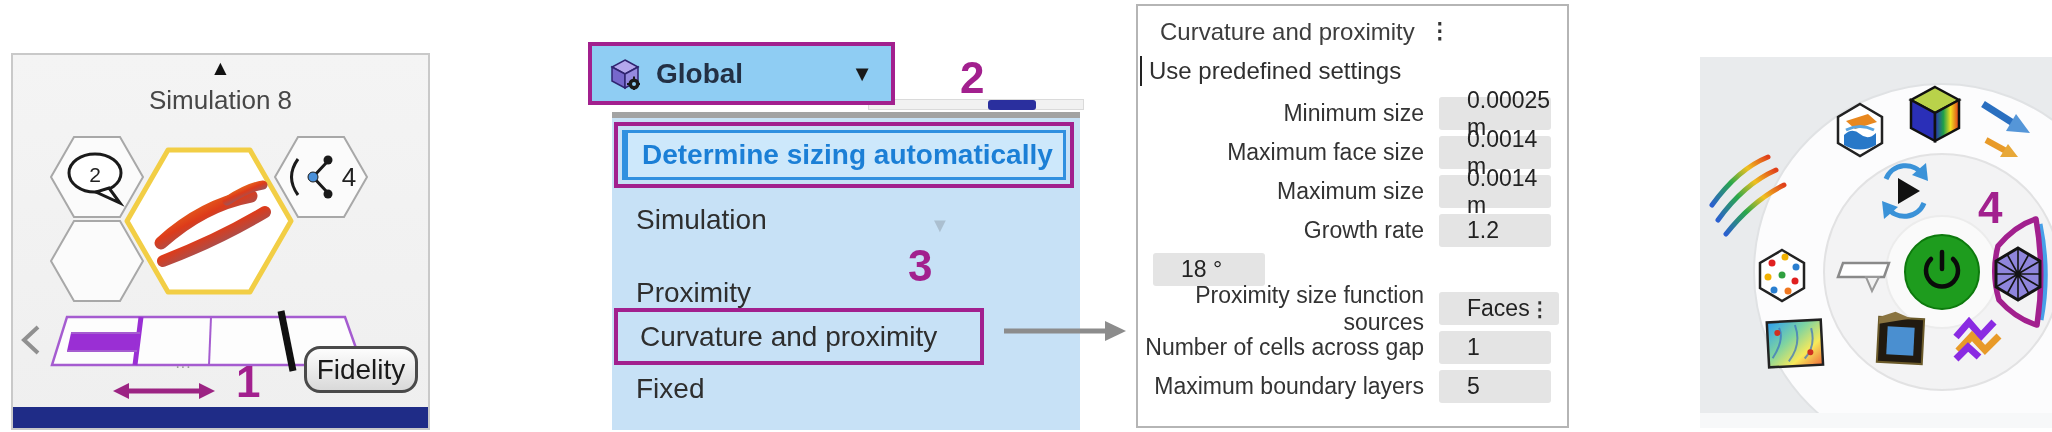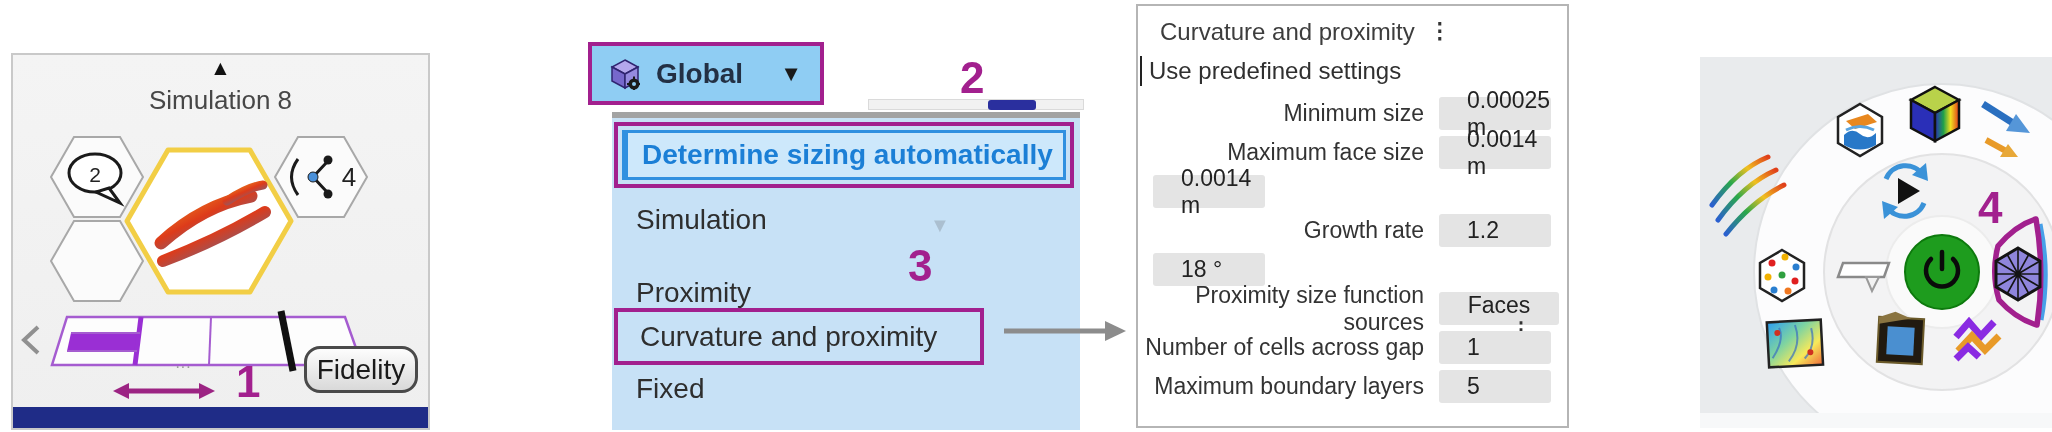--- a/index.html
+++ b/index.html
@@ -22,21 +22,21 @@
                   border:3px solid #4a4a4a; border-radius:16px;
                   background:linear-gradient(#fdfdfd,#d9d9d9);
                   display:flex; align-items:center; justify-content:center;
                   font-size:28px; color:#1a1a1a; }
 
   
   #ghost-strip { left:868px; top:99px; width:216px; height:11px; background:#f1f1f1; border:1px solid #dadada; z-index:2; }
   #ghost-navy { left:988px; top:100px; width:48px; height:10px; background:#2a2f9e; border-radius:3px; z-index:3; }
 
   
-  #global-btn { left:588px; top:42px; width:236px; height:63px;
+  #global-btn { left:588px; top:42px; width:307px; height:63px;
                 border:4px solid #a2208e; background:#8fcdf3;
                 display:flex; align-items:center; padding:0 18px; z-index:5; }
   #global-btn .lbl { margin-left:16px; font-size:28px; font-weight:600; color:#233044; }
   #global-btn .caret { margin-left:auto; font-size:22px; color:#1a1a1a; }
 
   
   #sizing-menu { left:612px; top:112px; width:468px; height:318px;
                  background:#c7e1f6; border-top:6px solid #a3a3a3; z-index:4;text-align:center; }
   #menu-box-1 { left:2px; top:4px; width:460px; height:66px; border:4px solid #a2208e; }
   #menu-item-0 { left:4px; top:4px; right:4px; bottom:4px;
@@ -60,21 +60,21 @@
   .kebab { font-size:22px; font-weight:bold; color:#333; line-height:1; }
   #settings-header .kebab { margin-left:14px; margin-top:2px; }
   #settings-subtitle { left:2px; top:50px; display:flex; align-items:center; }
   #settings-cursor { width:2px; height:30px; background:#222; margin-right:7px; }
   #settings-subtitle span { font-size:24px; color:#303030; }
   #settings-rows { left:0; top:88px; right:0; }
   .s-row { display:flex; align-items:center; height:39px; }
   .s-label { width:286px; text-align:right; font-size:23px; color:#333; }
   .s-box { margin-left:15px; width:112px; height:33px; background:#e4e4e4; border-radius:3px;
            display:flex; align-items:center; padding:0 28px; font-size:23px; color:#222; }
-  .s-box.wide { width:120px;flex-direction:column; }
+  .s-box.wide { width:120px; }
   .s-box .kebab { margin-left:auto; font-size:20px; }
 
   
   #radial-panel { left:1700px; top:57px; width:352px; height:371px;
                   background:#e9ebed; overflow:hidden; z-index:1; }
   #radial-bottom { left:0; right:0; bottom:0; height:15px; background:#f7f8f9; }
 </style>
 </head>
 <body>
 
@@ -188,20 +188,21 @@
           <span>0.00025 m</span>
         </div>
     </div>
     <div class="s-row">
       <div class="s-label">Maximum face size</div>
       <div class="s-box">
           <span>0.0014 m</span>
         </div>
     </div>
     <div class="s-row">
+      <div class="s-label">Maximum size</div>
       <div class="s-box">
           <span>0.0014 m</span>
         </div>
     </div>
     <div class="s-row">
       <div class="s-label">Growth rate</div>
       <div class="s-box">
           <span>1.2</span>
         </div>
     </div>

